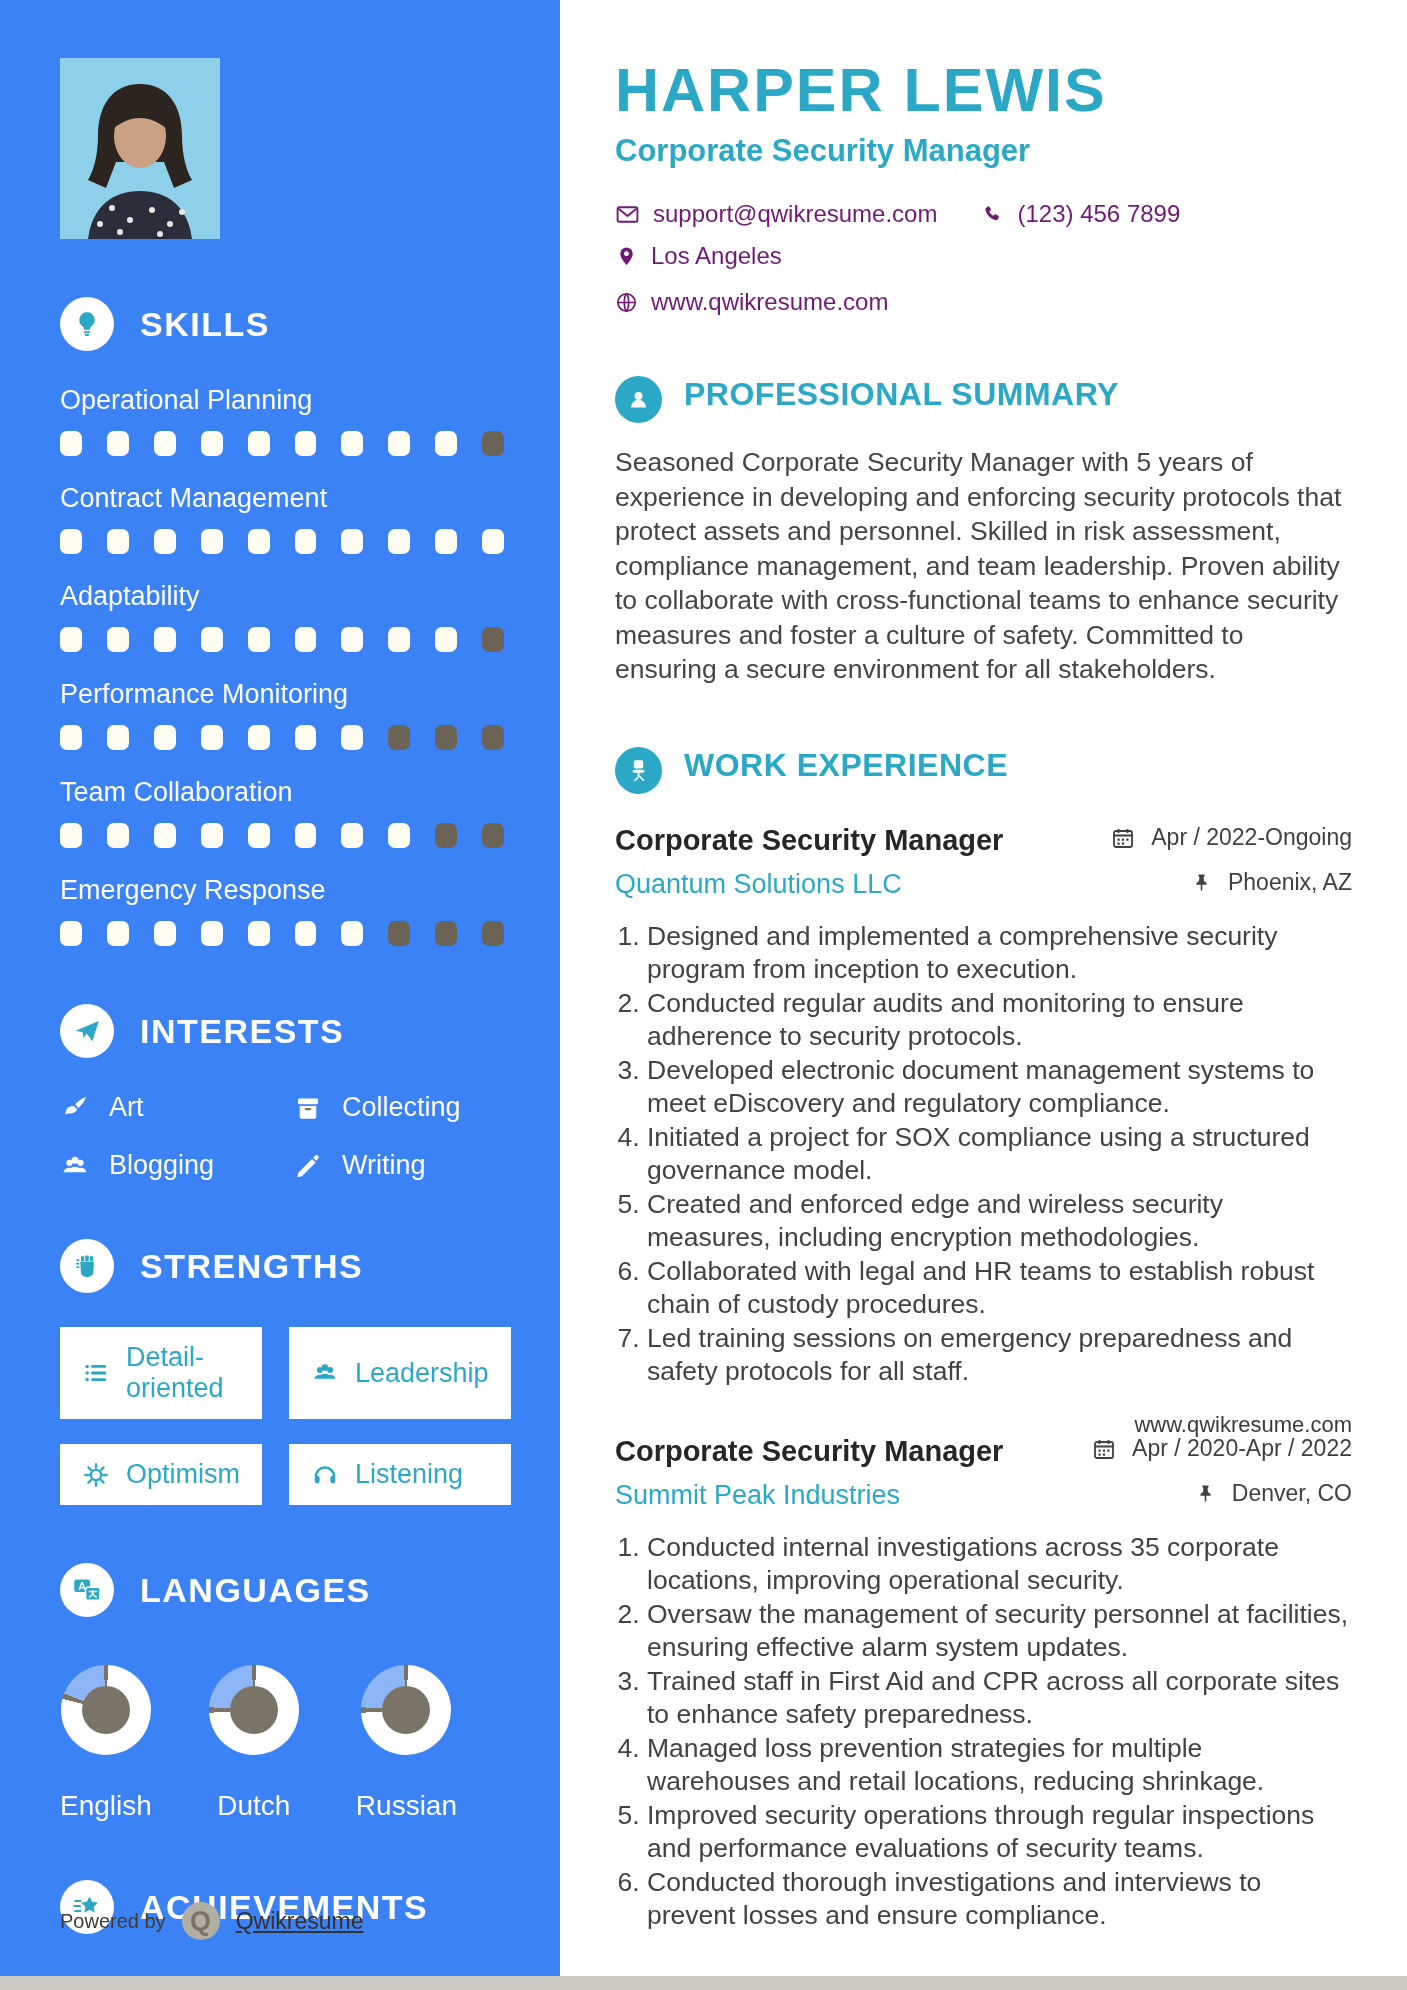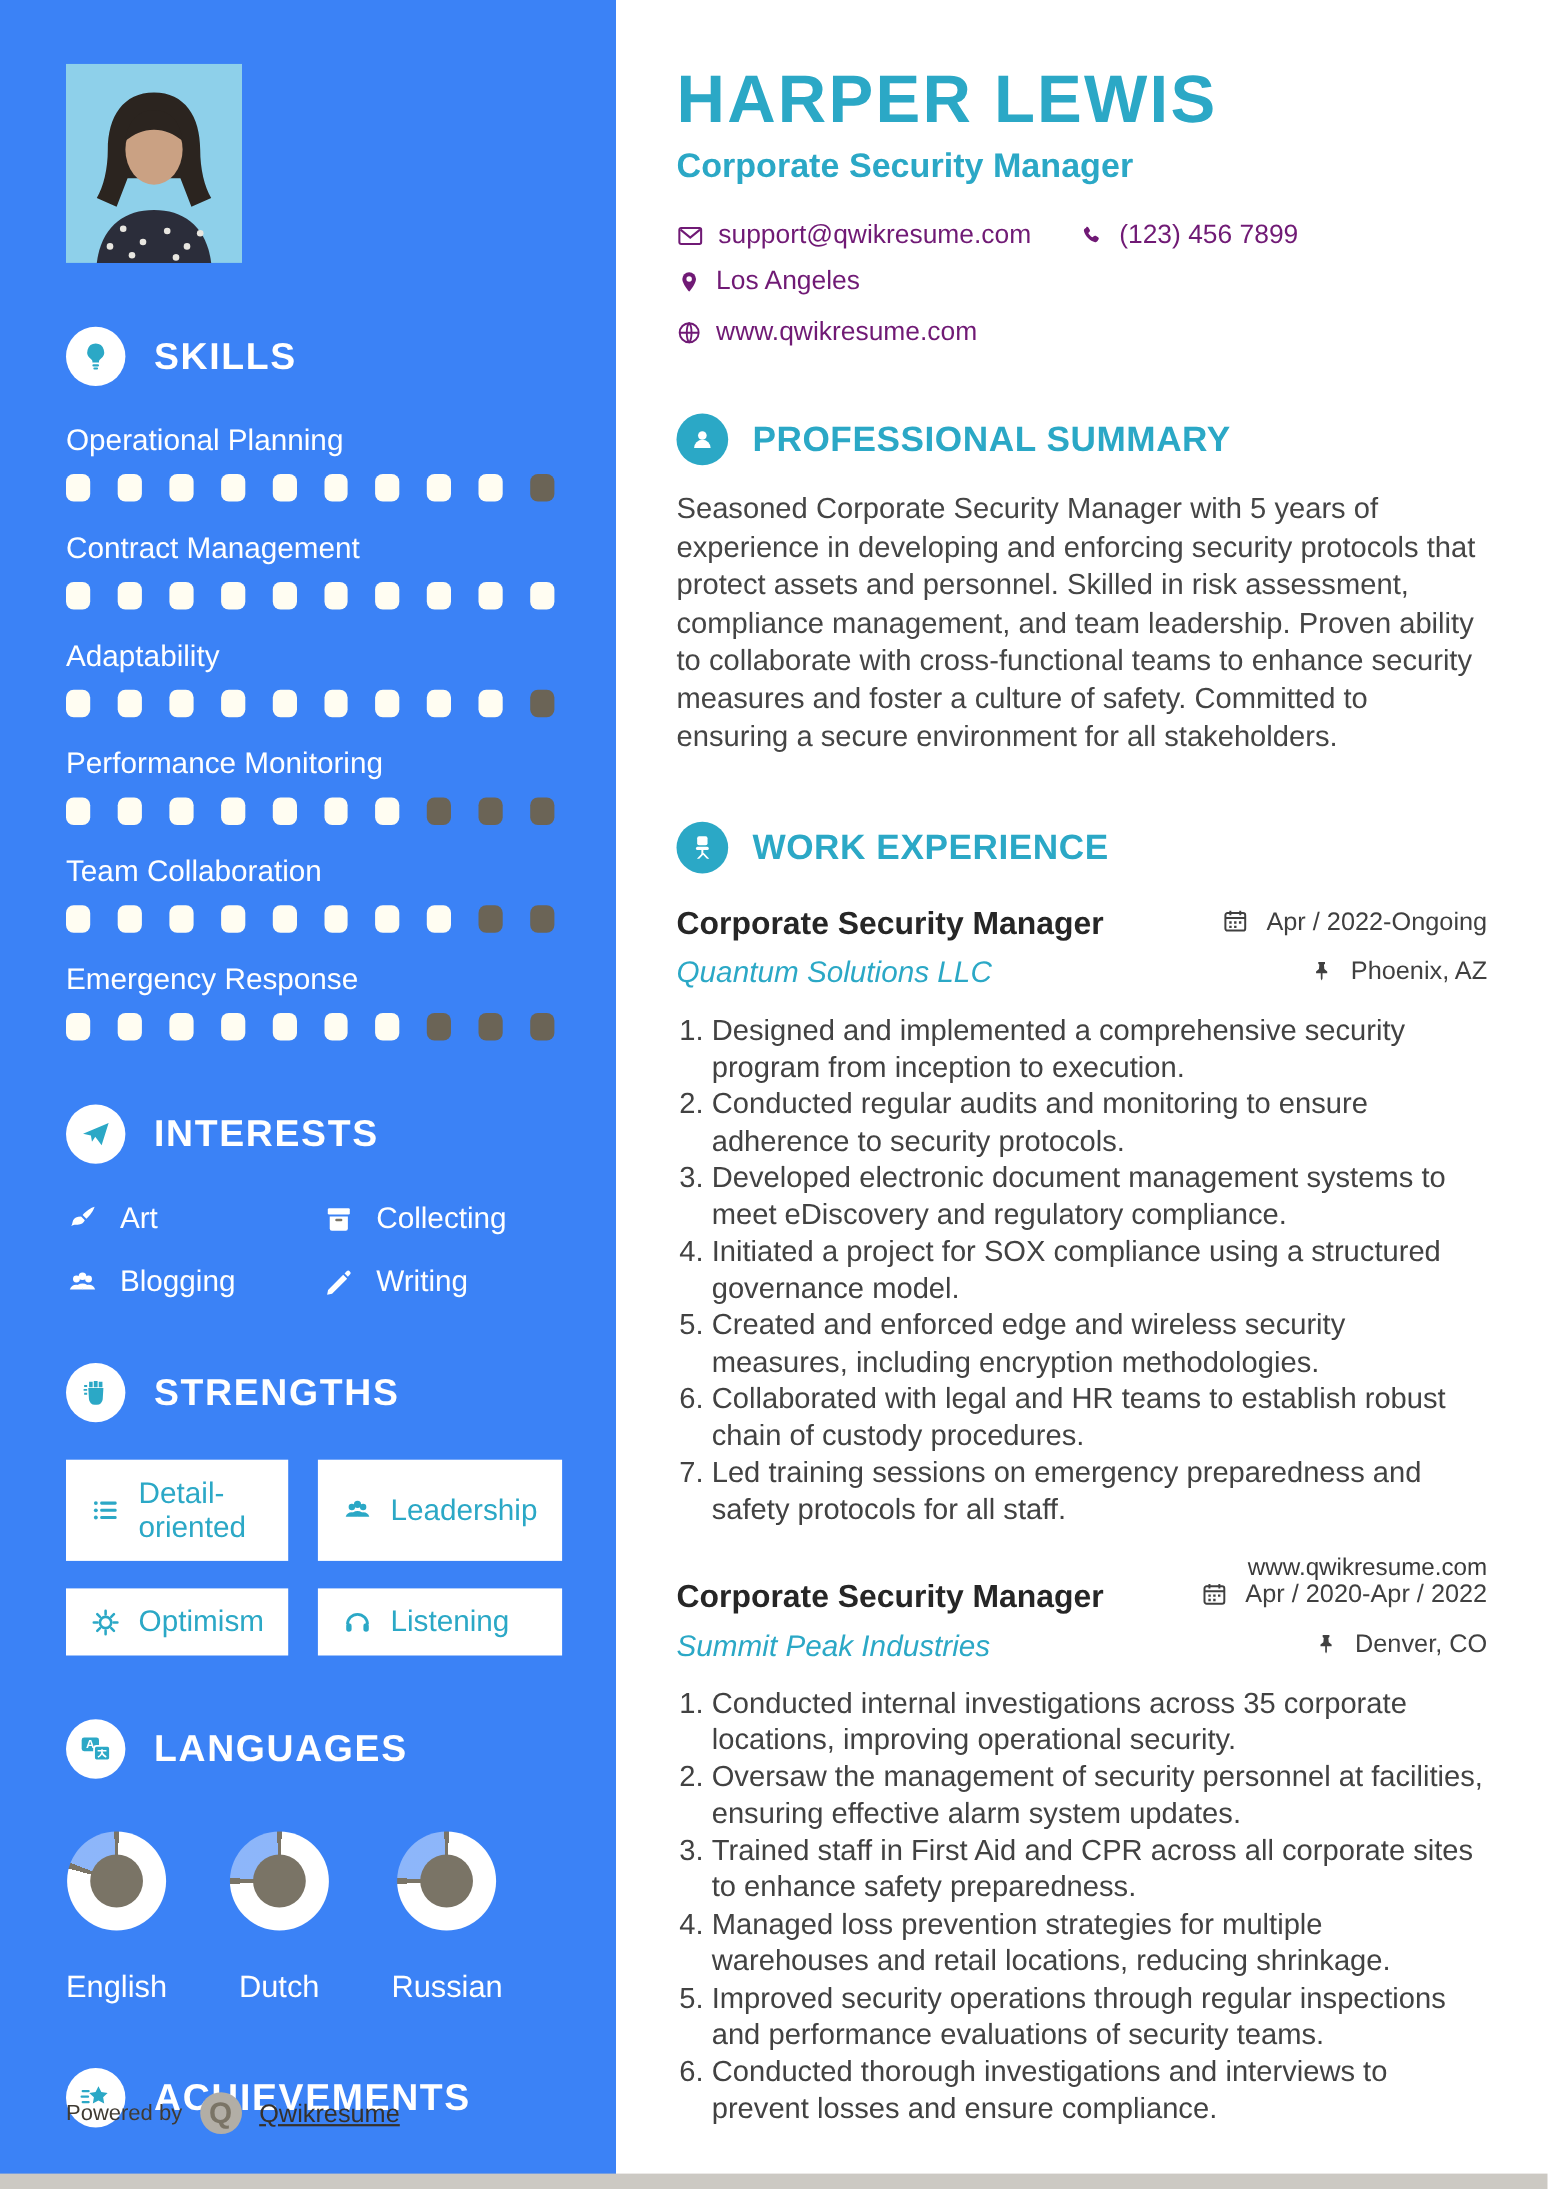--- a/index.html
+++ b/index.html
@@ -89,37 +89,37 @@
   
   .main { flex:1; padding:55px 55px 0 55px; position:relative; height:1496px; }
   .name { color:#2ba8c6; font-size:61px; font-weight:700; letter-spacing:2px; }
   .job-title-top { color:#2ba8c6; font-size:31px; font-weight:700; margin-top:8px; }
   .contact-row { margin-top:31px; display:flex; align-items:center; gap:14px; color:#701a75; flex-wrap:wrap; }
   .contact-row.second { margin-top:18px; }
   .contact-item { display:flex; align-items:center; gap:13px; font-size:24px; }
   .contact-gap { width:16px; }
 
   .main-section { margin-top:60px; }
-  .main-heading { display:flex; align-items:center; gap:22px; }
+  .main-heading { display:flex; gap:22px; }
   .main-heading .hcircle {
     width:47px; height:47px; border-radius:50%;
     background:#2ba8c6; color:#fff;
     display:flex; align-items:center; justify-content:center; flex:0 0 47px;
   }
   .main-heading .htext { font-size:32px; font-weight:700; color:#2ba8c6; letter-spacing:0.5px; }
 
   .summary-text { margin-top:22px; font-size:26.5px; line-height:34.5px; color:#454545; }
 
   .job { margin-top:30px; }
   .job + .job { margin-top:46px; }
   .job-head { display:flex; justify-content:space-between; align-items:baseline; }
   .job-name { font-size:29px; font-weight:700; color:#262626; }
   .job-meta { display:flex; align-items:center; gap:16px; font-size:23px; color:#404040; }
   .company-row { margin-top:12px; display:flex; justify-content:space-between; align-items:baseline; }
-  .company { color:#2ba8c6; font-size:27px;font-style:italic; }
+  .company { color:#2ba8c6; font-size:27px; }
   .bullets { margin-top:20px; padding-left:32px; }
   .bullets li { font-size:26.5px; line-height:33.5px; color:#424242; }
 
   .main-footer { position:absolute; right:55px; bottom:58px; font-size:22px; color:#3a3a3a; }
 
   .page-edge { position:absolute; left:0; bottom:0; width:1407px; height:14px; background:#ccc9c3; }
 </style>
 </head>
 <body>
 

